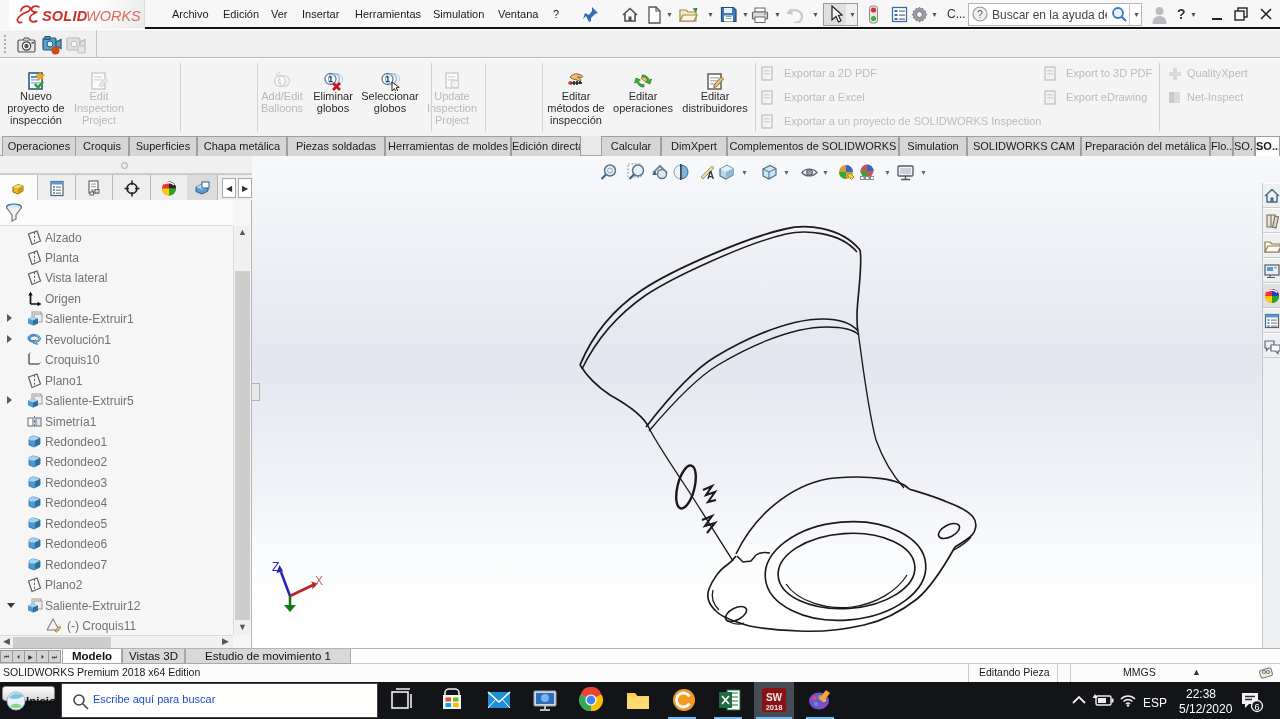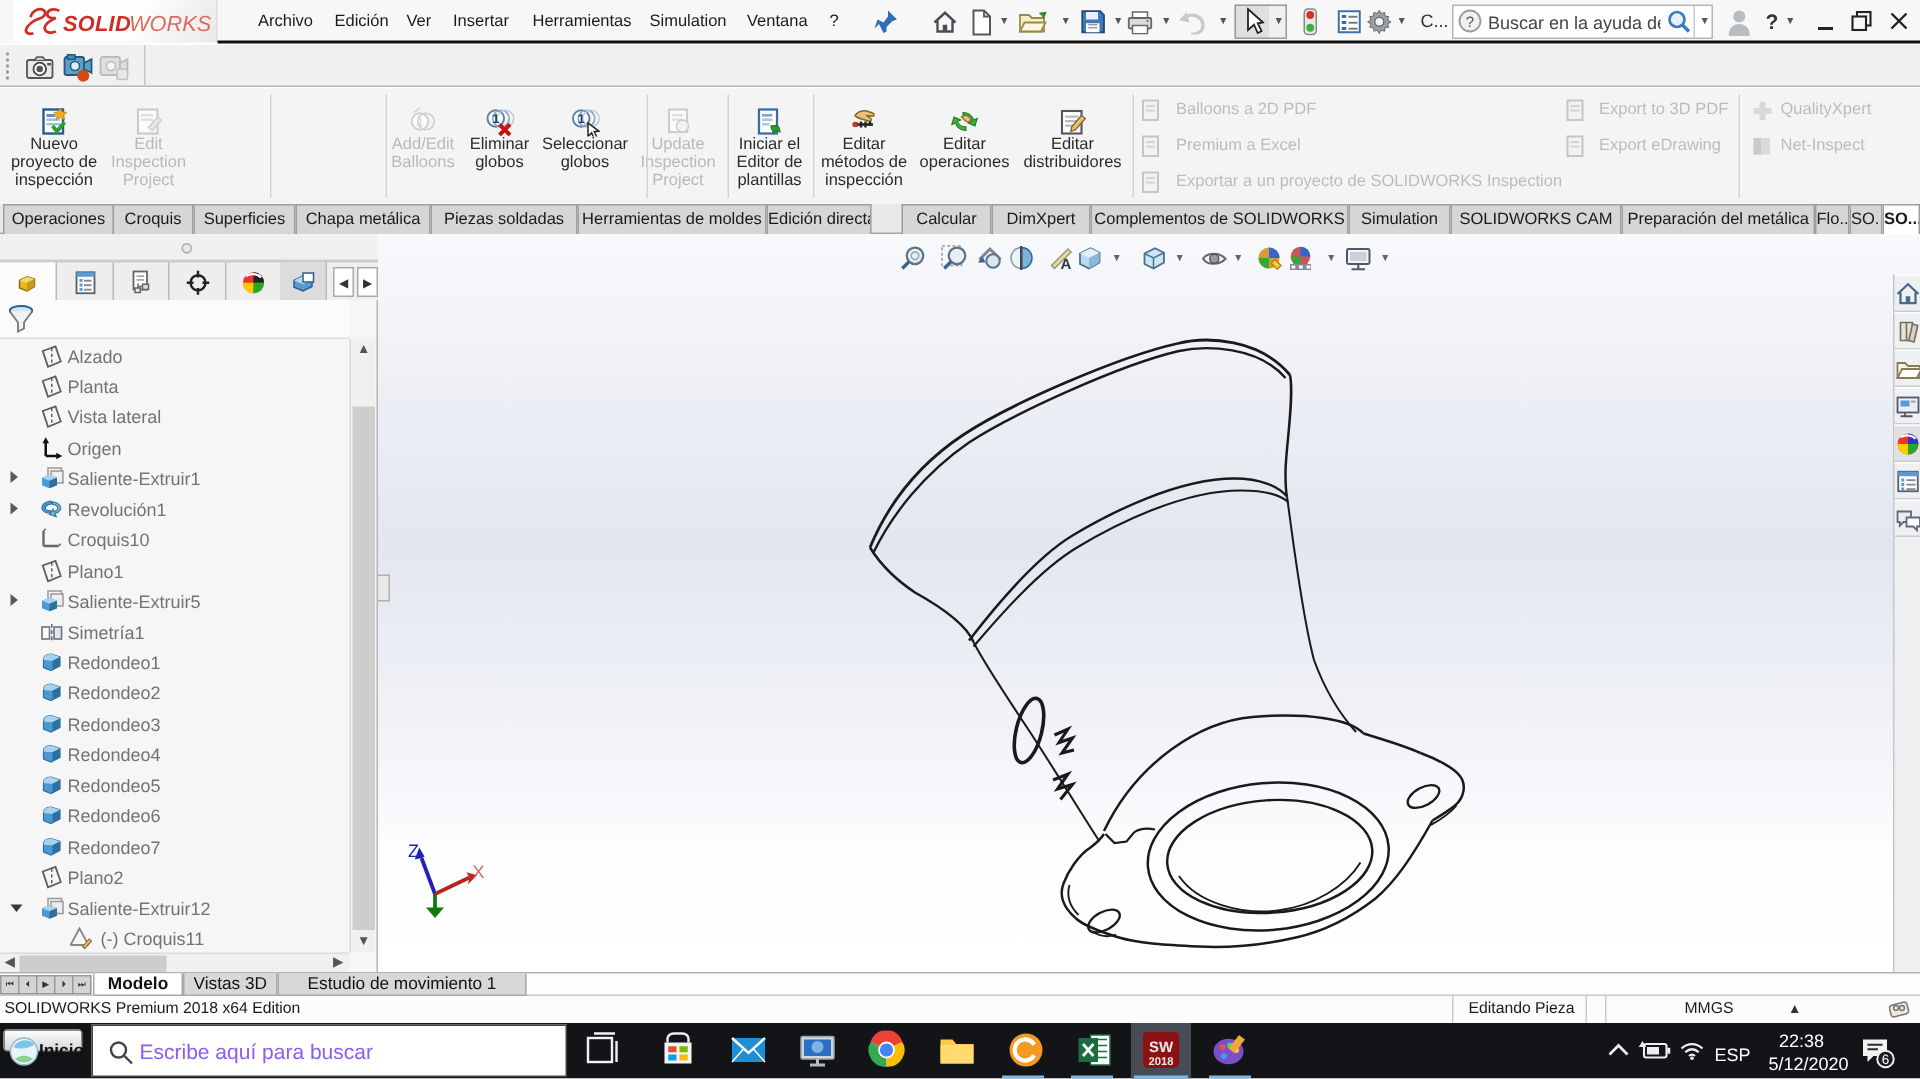--- a/index.html
+++ b/index.html
@@ -226,27 +226,20 @@
         <circle cx="14" cy="8" r="5.5" fill="none" stroke="#b8cada" stroke-width="1"></circle>
         <text x="7.5" y="11" font-size="8.5" font-weight="bold" fill="#1a3c63" text-anchor="middle">1</text>
         <path d="M12 11 l0 9 2.4-2.4 1.6 3.6 1.8-1 -1.6-3.4 3-.4z" fill="#fff" stroke="#222" stroke-width="1"></path>
       </svg>Seleccionar<br>globos</div>
 <div class="rbtn dis" style="left:419px;width:66px"><svg style="position:absolute;left:23px;top:12px" width="20" height="20" viewBox="0 0 20 20">
         <rect x="4" y="2" width="12" height="15" fill="#fbfbfb" stroke="#ccc" stroke-width="1.4"></rect>
         <rect x="6" y="5" width="7" height="1.6" fill="#ddd"></rect>
         <rect x="6" y="8" width="7" height="1.6" fill="#ddd"></rect>
         <circle cx="13" cy="13" r="4" fill="#f2f2f2" stroke="#ccc"></circle>
       </svg>Update<br>Inspection<br>Project</div>
-<div class="rbtn" style="left:483px;width:60px"><svg style="position:absolute;left:20px;top:12px" width="20" height="20" viewBox="0 0 20 20">
-        <rect x="3" y="2" width="12" height="16" fill="#fff" stroke="#3a6c9c" stroke-width="1.5"></rect>
-        <rect x="5" y="5" width="7" height="1.7" fill="#7aa7cc"></rect>
-        <rect x="5" y="8" width="7" height="1.7" fill="#a9c6de"></rect>
-        <rect x="5" y="11" width="5" height="1.7" fill="#a9c6de"></rect>
-        <path d="M11 13 c5 -1 6 1 6 4 l-2.6 -1.4 -1.4 2.6 c-1.4-2.6 -2-4 -2-5.2z" fill="#2fa12f" stroke="#1c7a1c" stroke-width=".8"></path>
-      </svg>Iniciar el<br>Editor de<br>plantillas</div>
 <div class="rbtn" style="left:534px;width:84px"><svg style="position:absolute;left:32px;top:12px" width="20" height="20" viewBox="0 0 20 20">
         <path d="M4 6 c2-2.5 5-3.5 8-3 l4 1.5 c1 .5 1 2-.5 2 l-4-.5 3 2 c1 .8 0 2.2-1.2 1.8 L9 8.5 C7 8 5 7.5 4 6z" fill="#e8c07e" stroke="#8a6420" stroke-width="1"></path>
         <path d="M3 12 h13 M5 10.5 v3 m3-3.5 v4 m3-4 v4 m3-4 v3" stroke="#222" stroke-width="1.6"></path>
         <circle cx="4" cy="12" r="1.8" fill="#c33"></circle>
       </svg>Editar<br>métodos de<br>inspección</div>
 <div class="rbtn" style="left:597px;width:92px"><svg style="position:absolute;left:36px;top:12px" width="20" height="20" viewBox="0 0 20 20">
         <path d="M9 4 a7 7 0 0 1 7 5 l2.5-1 -1.5 5 -4.5-2 2.2-.8 a5.5 5.5 0 0 0 -5.7-3.7z" fill="#3fae3f" stroke="#1d7d1d" stroke-width=".7"></path>
         <path d="M11 16 a7 7 0 0 1 -7-5 l-2.5 1 1.5-5 4.5 2 -2.2.8 a5.5 5.5 0 0 0 5.7 3.7z" fill="#3fae3f" stroke="#1d7d1d" stroke-width=".7"></path>
         <path d="M8 7 c1.5-1.5 4-1.5 5 0 l1.5 2 -2 1.5 -2-1 z" fill="#e8c07e" stroke="#8a6420" stroke-width=".8"></path>
       </svg>Editar<br>operaciones</div>
@@ -262,27 +255,27 @@
 <div class="rsep" style="left:431px"></div>
 <div class="rsep" style="left:485px"></div>
 <div class="rsep" style="left:542px"></div>
 <div class="rsep" style="left:755px"></div>
 <div class="rsep" style="left:1159px"></div>
 <svg class="abs" style="left:760px;top:7px" width="15" height="15" viewBox="0 0 15 15">
       <rect x="2" y="1" width="10" height="13" fill="#f2f2f2" stroke="#c4c4c4" stroke-width="1.3"></rect>
       <rect x="4" y="4" width="6" height="1.4" fill="#d5d5d5"></rect>
       <rect x="4" y="7" width="6" height="1.4" fill="#d5d5d5"></rect>
     </svg>
-<span class="rexp" style="left:784px;top:8px">Balloons a 2D PDF</span>
+<span class="rexp" style="left:784px;top:8px">Exportar a 2D PDF</span>
 <svg class="abs" style="left:760px;top:31px" width="15" height="15" viewBox="0 0 15 15">
       <rect x="2" y="1" width="10" height="13" fill="#f2f2f2" stroke="#c4c4c4" stroke-width="1.3"></rect>
       <rect x="4" y="4" width="6" height="1.4" fill="#d5d5d5"></rect>
       <rect x="4" y="7" width="6" height="1.4" fill="#d5d5d5"></rect>
     </svg>
-<span class="rexp" style="left:784px;top:32px">Premium a Excel</span>
+<span class="rexp" style="left:784px;top:32px">Exportar a Excel</span>
 <svg class="abs" style="left:760px;top:55px" width="15" height="15" viewBox="0 0 15 15">
       <rect x="2" y="1" width="10" height="13" fill="#f2f2f2" stroke="#c4c4c4" stroke-width="1.3"></rect>
       <rect x="4" y="4" width="6" height="1.4" fill="#d5d5d5"></rect>
       <rect x="4" y="7" width="6" height="1.4" fill="#d5d5d5"></rect>
     </svg>
 <span class="rexp" style="left:784px;top:56px">Exportar a un proyecto de SOLIDWORKS Inspection</span>
 <svg class="abs" style="left:1043px;top:7px" width="15" height="15" viewBox="0 0 15 15">
       <rect x="2" y="1" width="10" height="13" fill="#f2f2f2" stroke="#c4c4c4" stroke-width="1.3"></rect>
       <rect x="4" y="4" width="6" height="1.4" fill="#d5d5d5"></rect>
       <rect x="4" y="7" width="6" height="1.4" fill="#d5d5d5"></rect>
@@ -751,21 +744,21 @@
       <path d="M4 8 A9 9 0 0 1 18 6 C15 9 8 10 4 8Z" fill="#7ec3ea"></path>
       <path d="M5 16 A9 9 0 0 0 17 16 C14 13 8 13 5 16Z" fill="#8ed08e"></path>
     </svg>
     <span class="abs" style="left:23px;top:8px;font-size:11.5px;font-weight:bold;color:#111;white-space:nowrap">Inicio</span>
   </div>
   <div class="abs" id="tsearch">
     <svg class="abs" style="left:10px;top:9px" width="17" height="17" viewBox="0 0 17 17">
         <circle cx="7" cy="7" r="5" fill="none" stroke="#444" stroke-width="1.6"></circle>
         <line x1="11" y1="11" x2="16" y2="16" stroke="#444" stroke-width="1.6"></line>
       </svg>
-    <span class="abs" style="left:31px;top:9px;font-size:14px;color:#8b5cf6">Escribe aquí para buscar</span>
+    <span class="abs" style="left:31px;top:9px;font-size:11px;color:#1d4ed8">Escribe aquí para buscar</span>
   </div>
   <svg class="abs" style="left:389px;top:5px" width="26" height="26" viewBox="0 0 26 26">
       <rect x="3" y="5" width="16" height="16" fill="none" stroke="#f2f2f2" stroke-width="1.6"></rect>
       <path d="M22 7 V21 M7 2 H21" stroke="#f2f2f2" stroke-width="1.6"></path>
     </svg>
 <svg class="abs" style="left:439px;top:5px" width="26" height="26" viewBox="0 0 26 26">
       <path d="M6 8 L6 5.5 C6 3.5 8 2 10 2 L16 2 C18 2 20 3.5 20 5.5 L20 8" fill="none" stroke="#eee" stroke-width="1.6"></path>
       <rect x="4" y="8" width="18" height="14" fill="#f5f5f5"></rect>
       <rect x="6.5" y="10.5" width="5.5" height="4" fill="#e94f27"></rect>
       <rect x="14" y="10.5" width="5.5" height="4" fill="#7fba00"></rect>

